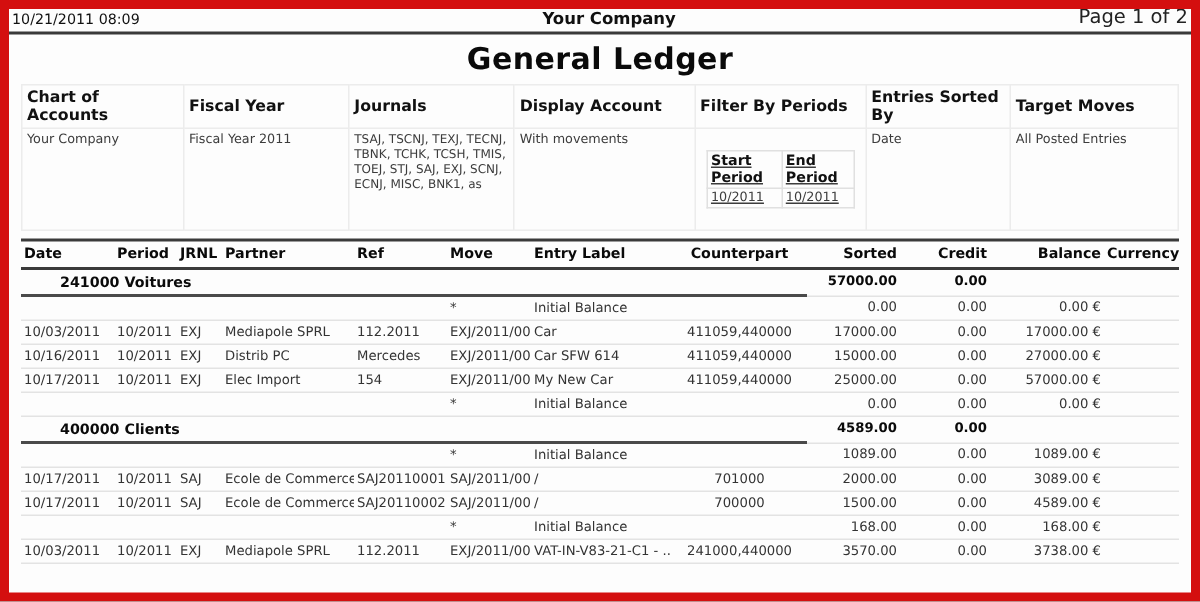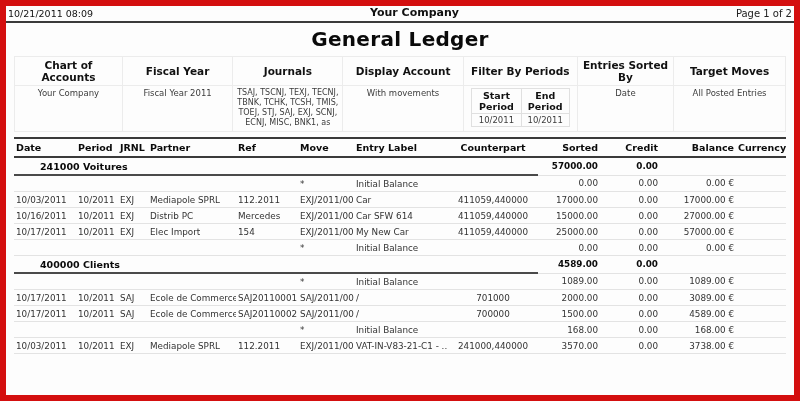--- a/index.html
+++ b/index.html
@@ -17,42 +17,42 @@
 
   
   .topbar {
     display: flex; align-items: flex-end; justify-content: space-between;
     padding: 3px 2px 2px 2px;
     border-bottom: 2px solid #3a3a3a;
     height: 17px;
   }
   .topbar .left  { font-size: 9.5px; color:#111; }
   .topbar .center{ font-size: 11px; font-weight: bold; color:#111; }
-  .topbar .right { font-size: 10px; color:#222; }
+  .topbar .right { font-size: 13px; color:#222; }
 
   .title {
     text-align: center; font-size: 20px; font-weight: bold; color:#0a0a0a;
     margin: 4px 0 5px 0; letter-spacing: 0.3px;
   }
 
   
   table.filters {
     width: 100%; border-collapse: collapse; table-layout: fixed;
     margin-bottom: 5px;
   }
   table.filters td {
     border: 1px solid #ececec;
-    text-align: center; vertical-align: top;
+    text-align: left; vertical-align: top;
     padding: 2px 3px;
   }
   table.filters .flabel { font-size: 10.5px; font-weight: bold; color:#111; vertical-align: middle; }
   table.filters .fvalue { font-size: 8.5px; color:#3c3c3c; height: 46px; }
   table.filters .fvalue.journals { font-size: 8px; line-height: 10px; }
 
-  table.periods { width: 92%; margin: 0 auto; border-collapse: collapse; }
+  table.periods { width: 92%; margin: 12px auto; border-collapse: collapse; text-decoration: underline; }
   table.periods td { border: 1px solid #e0e0e0; padding: 1px 2px; }
   table.periods .plabel { font-size: 9.5px; font-weight: bold; color:#111; line-height: 11px; }
   table.periods .pvalue { font-size: 8.5px; color:#3c3c3c; }
 
   
   table.ledger { width: 100%; border-collapse: collapse; table-layout: fixed; }
   table.ledger th {
     font-size: 9.5px; font-weight: bold; color:#0a0a0a;
     border-top: 2px solid #3a3a3a; border-bottom: 2px solid #3a3a3a;
     padding: 3px 2px; text-align: left; white-space: nowrap; overflow: hidden;

